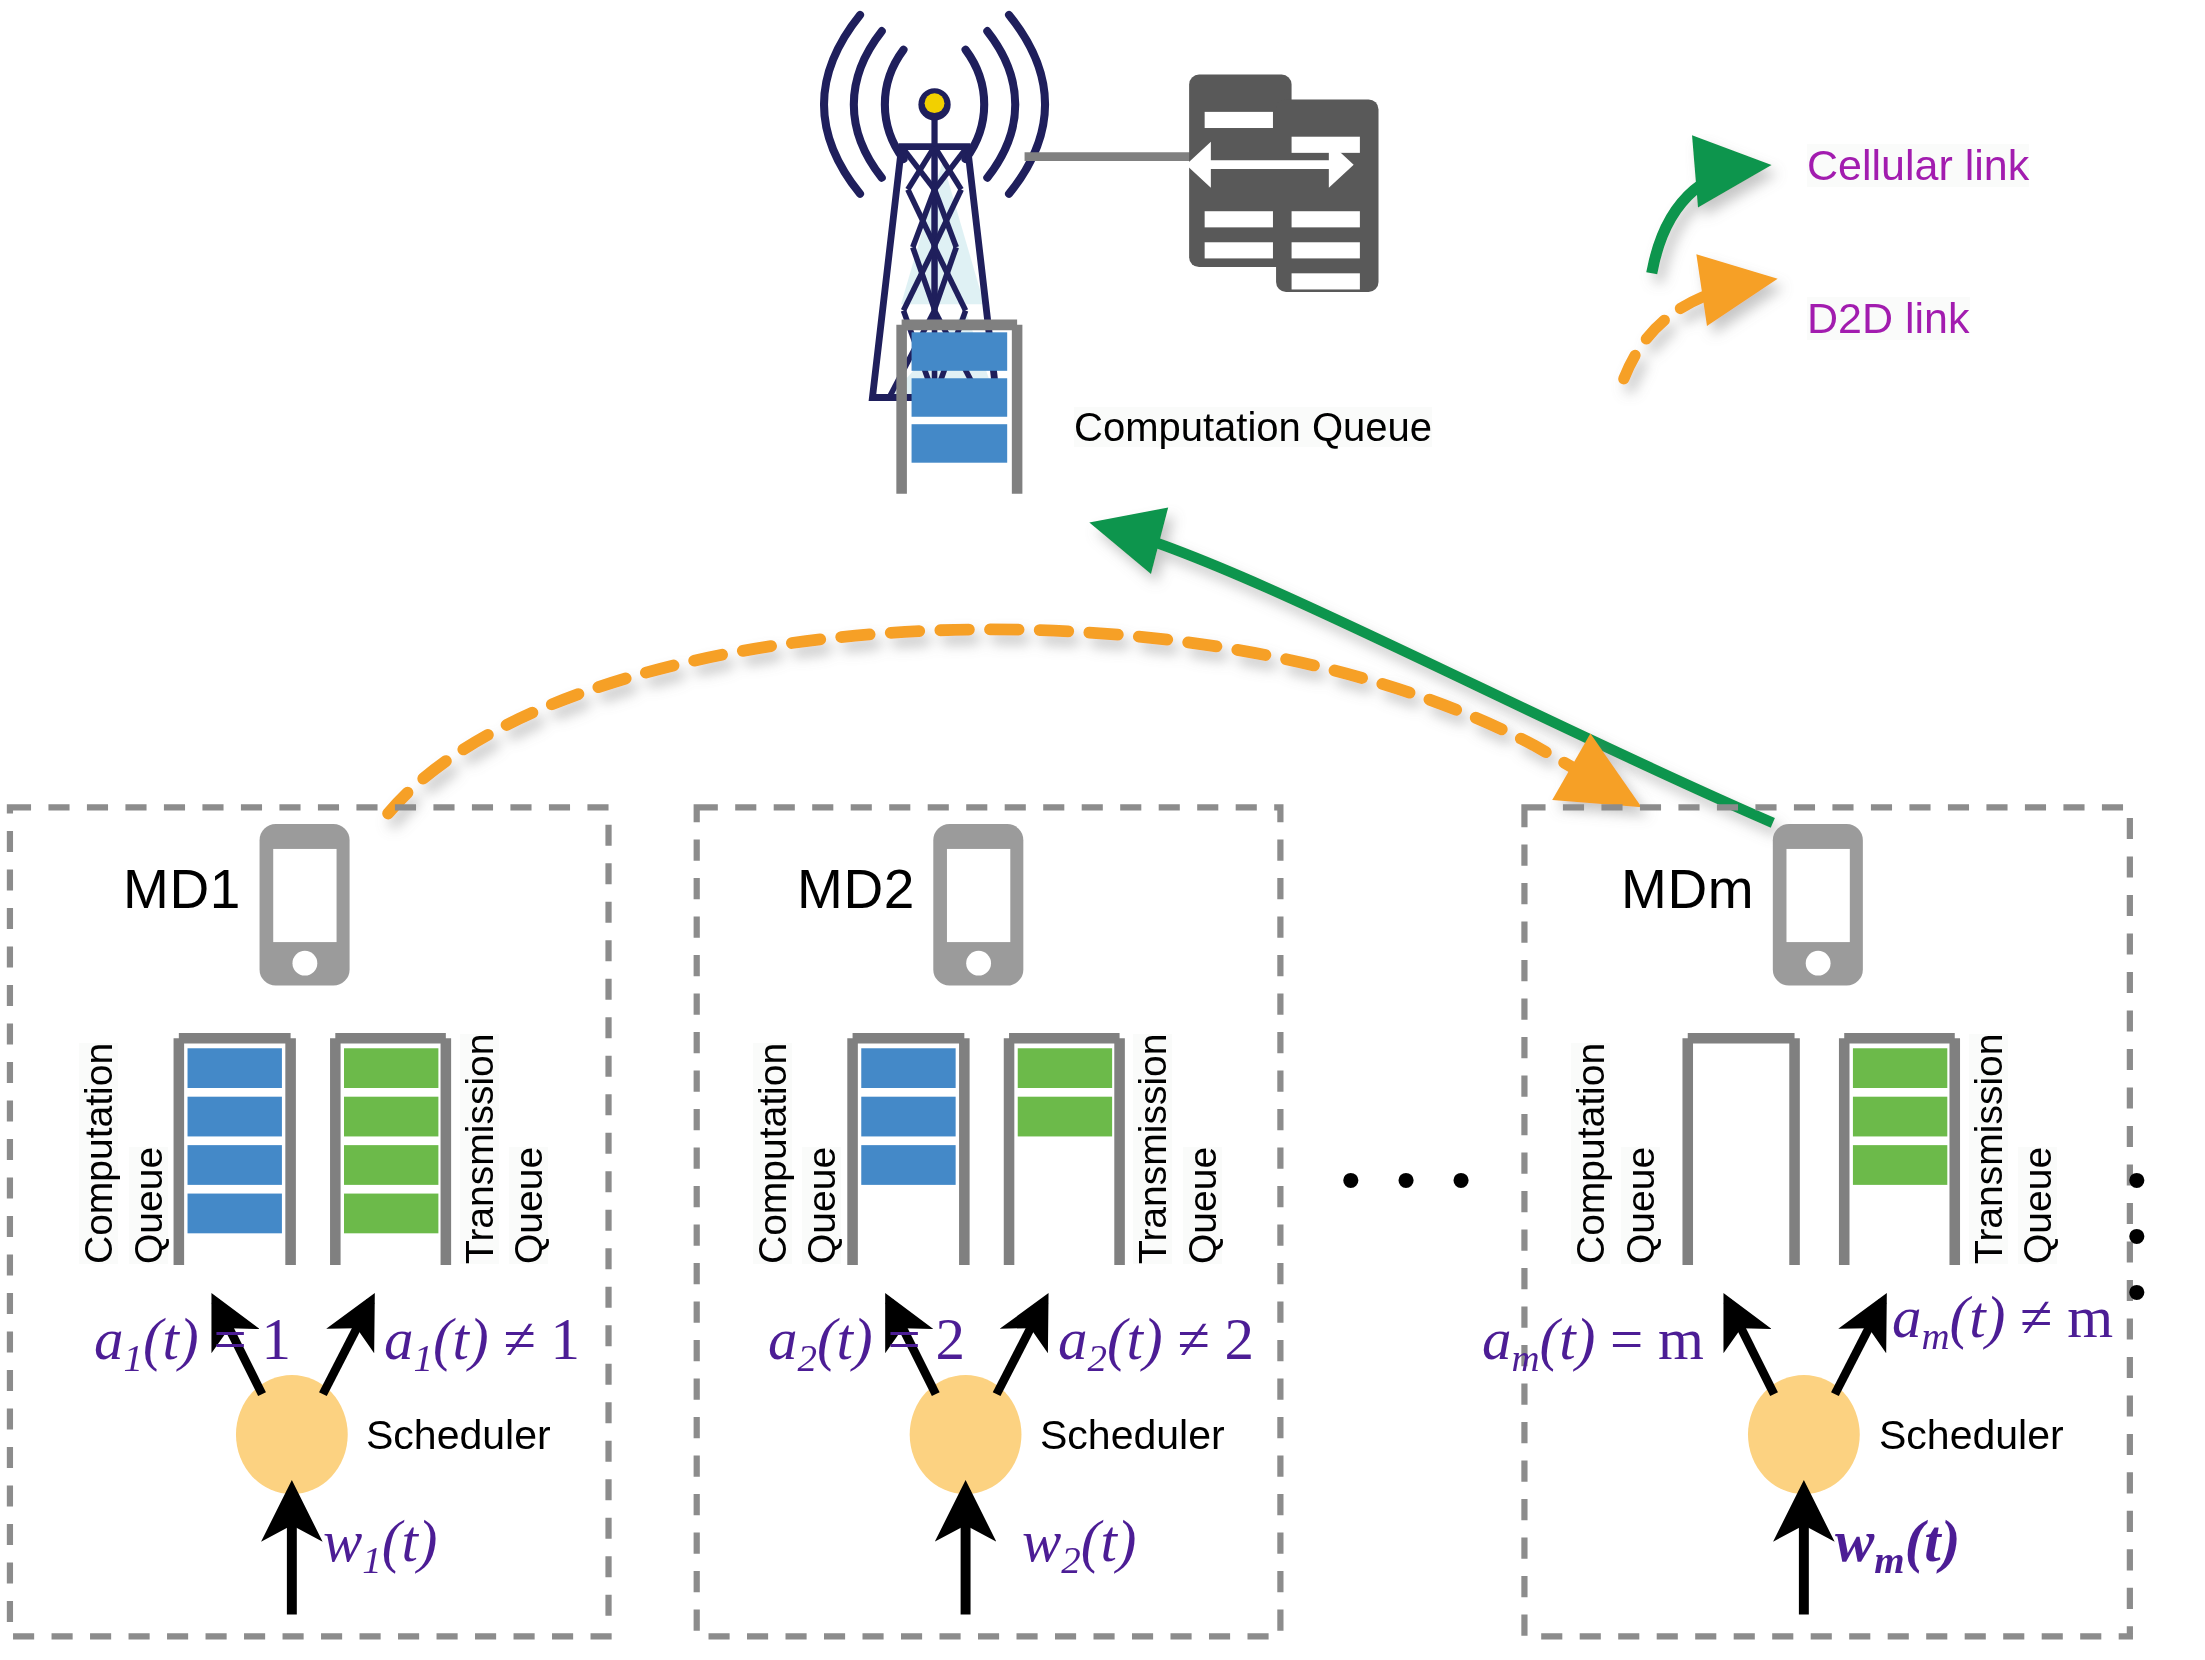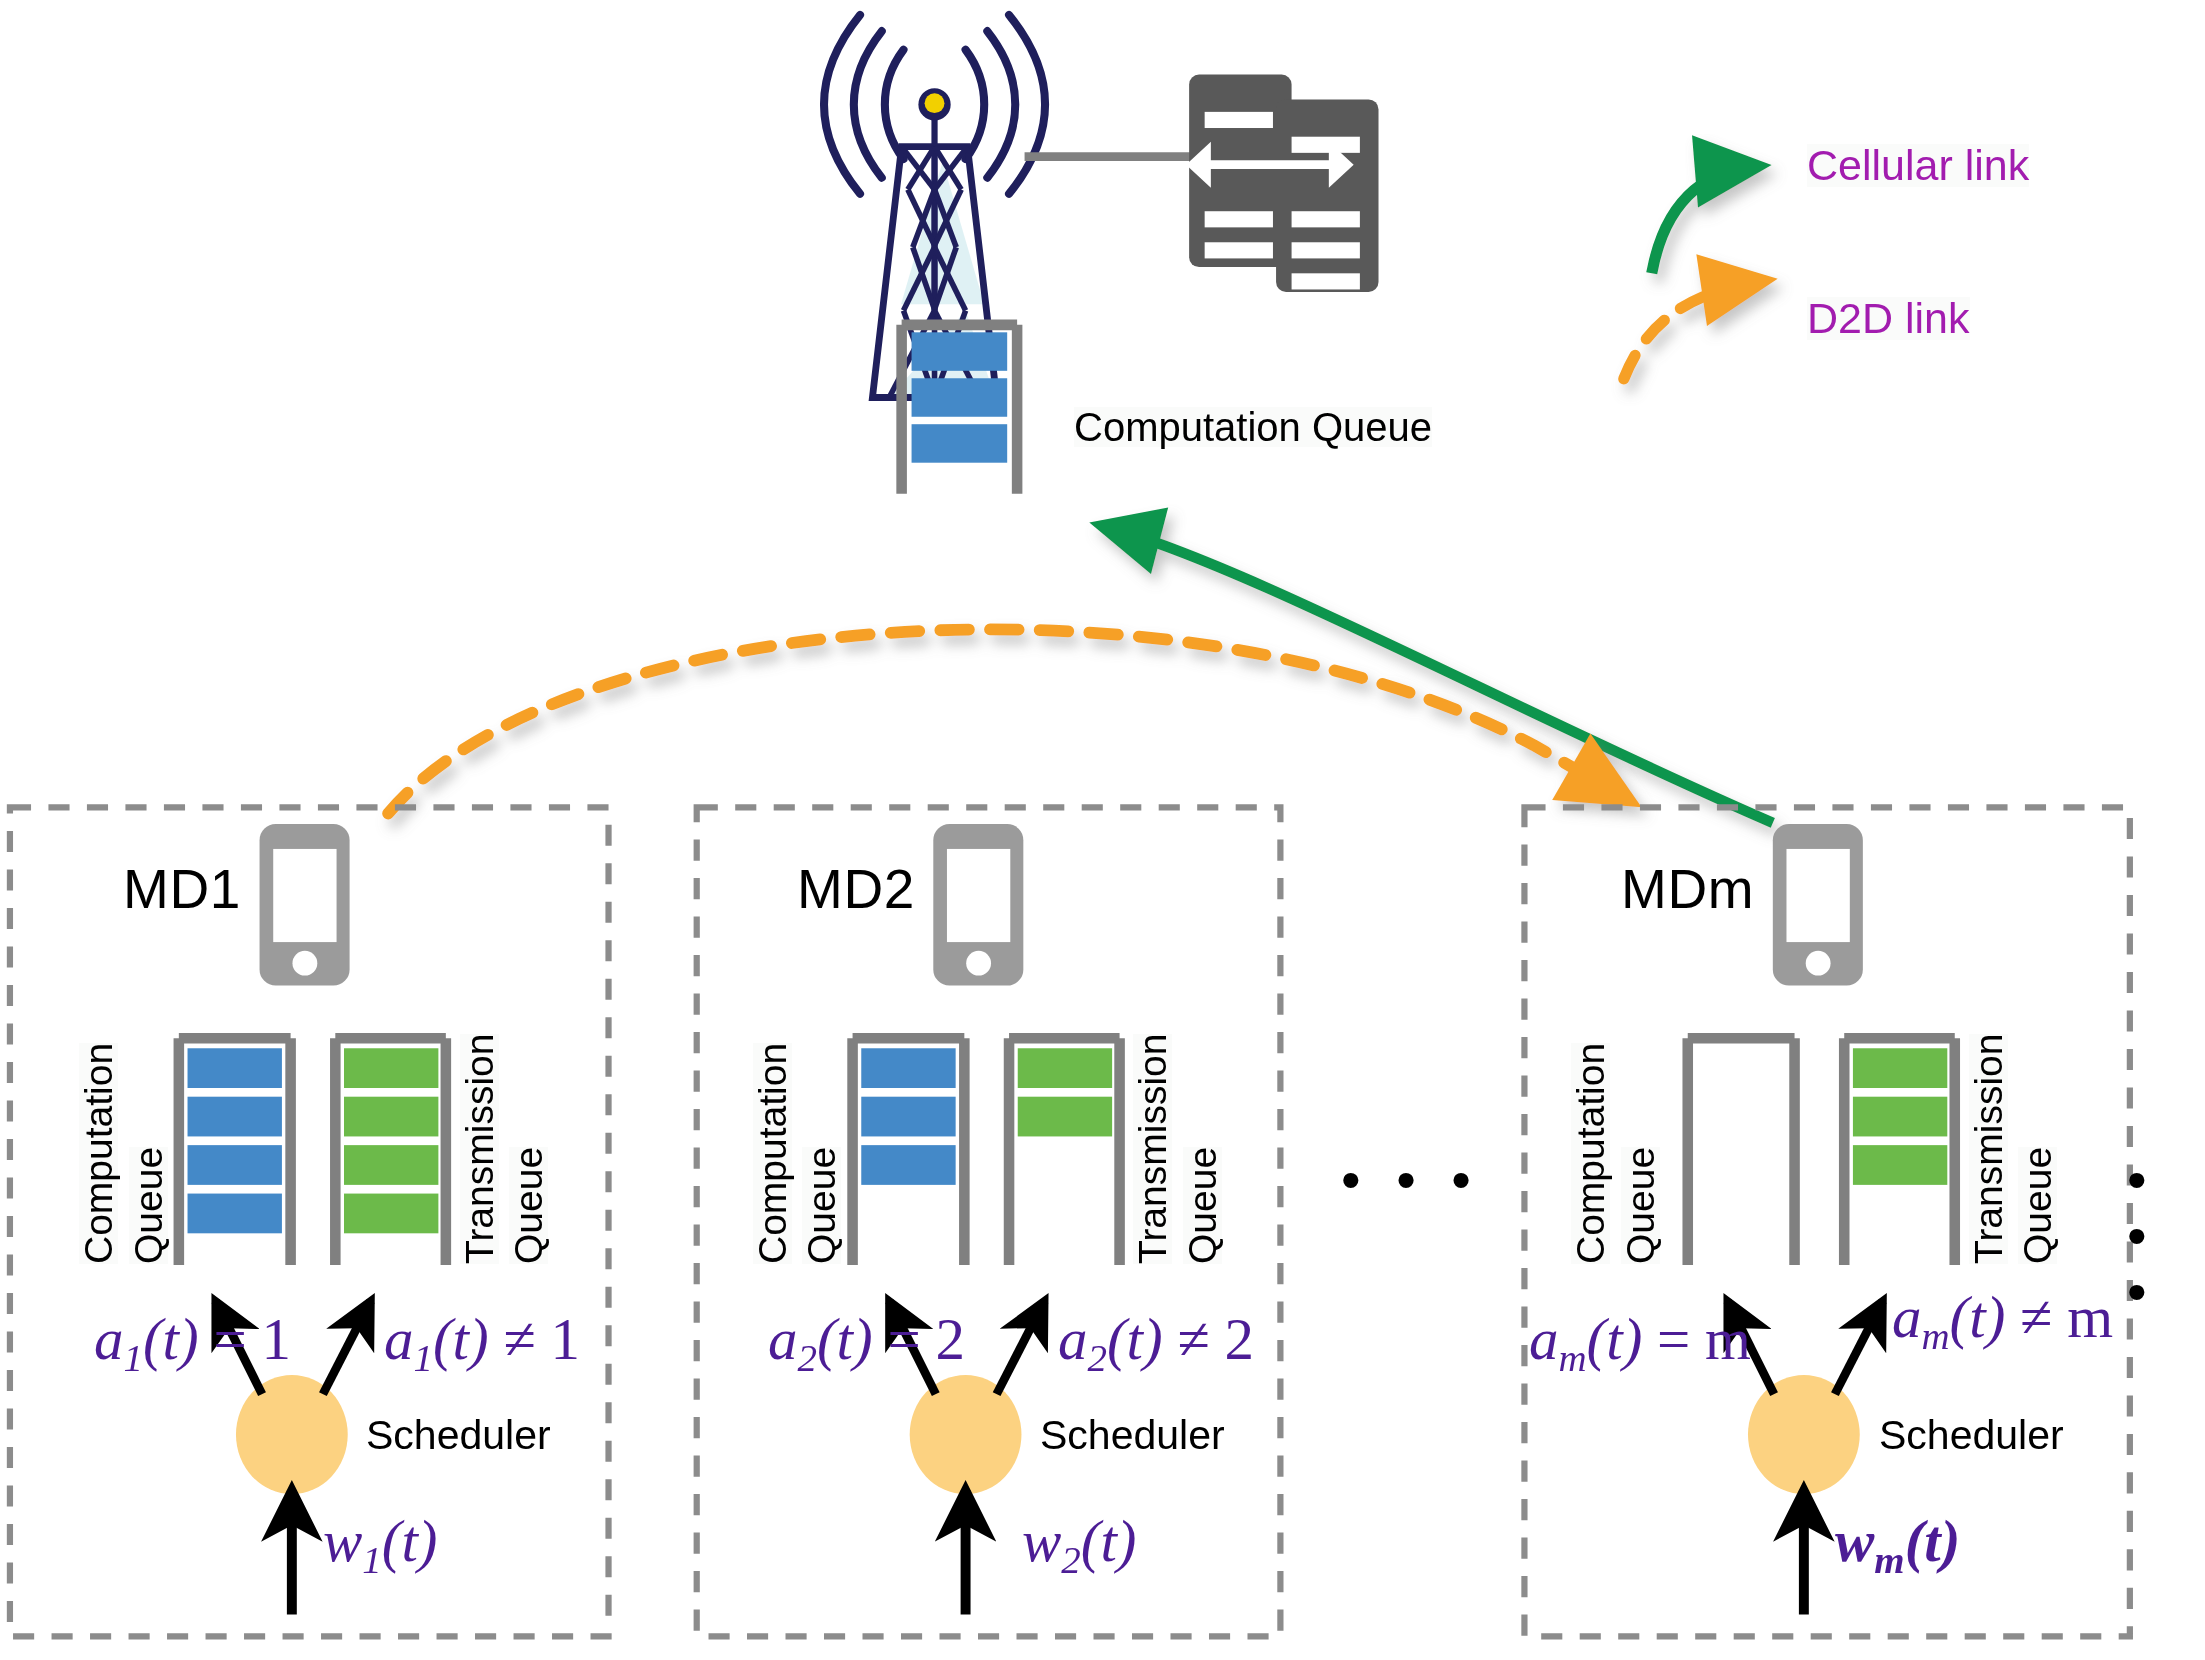--- a/index.html
+++ b/index.html
@@ -217,21 +217,21 @@
   <div class="txt sched-label" style="left:1040px;top:1415px;background:transparent;">Scheduler</div>
   <div class="mathlbl" style="left:997px;top:1512px;margin-left:25px;">
     <i>w</i><span class="sub">2</span><i>(t)</i>
   </div>
 
   <div class="txt md-label" style="left:1621px;top:862px;background:transparent;">MDm</div>
   <div class="txt label-h vlabel" style="left:1571px;top:1264px;transform:rotate(-90deg);font-size:39px;">Computation</div>
   <div class="txt label-h vlabel" style="left:1621px;top:1264px;transform:rotate(-90deg);font-size:39px;">Queue</div>
   <div class="txt label-h vlabel" style="left:1969px;top:1264px;transform:rotate(-90deg);font-size:39px;">Transmission</div>
   <div class="txt label-h vlabel" style="left:2018px;top:1264px;transform:rotate(-90deg);font-size:39px;">Queue</div>
-  <div class="mathlbl" style="left:1529px;top:1310px;">
+  <div class="mathlbl" style="left:1482px;top:1310px;">
     <i>a</i><span class="sub">m</span><i>(t)</i> <span>= m</span>
   </div>
   <div class="mathlbl" style="left:1892px;top:1288px;">
     <i>a</i><span class="sub">m</span><i>(t)</i> <span>≠ m</span>
   </div>
   <div class="txt sched-label" style="left:1879px;top:1415px;background:transparent;">Scheduler</div>
   <div class="mathlbl" style="left:1835px;top:1512px;font-weight:bold;">
     <i>w</i><span class="sub">m</span><i>(t)</i>
   </div>
 

